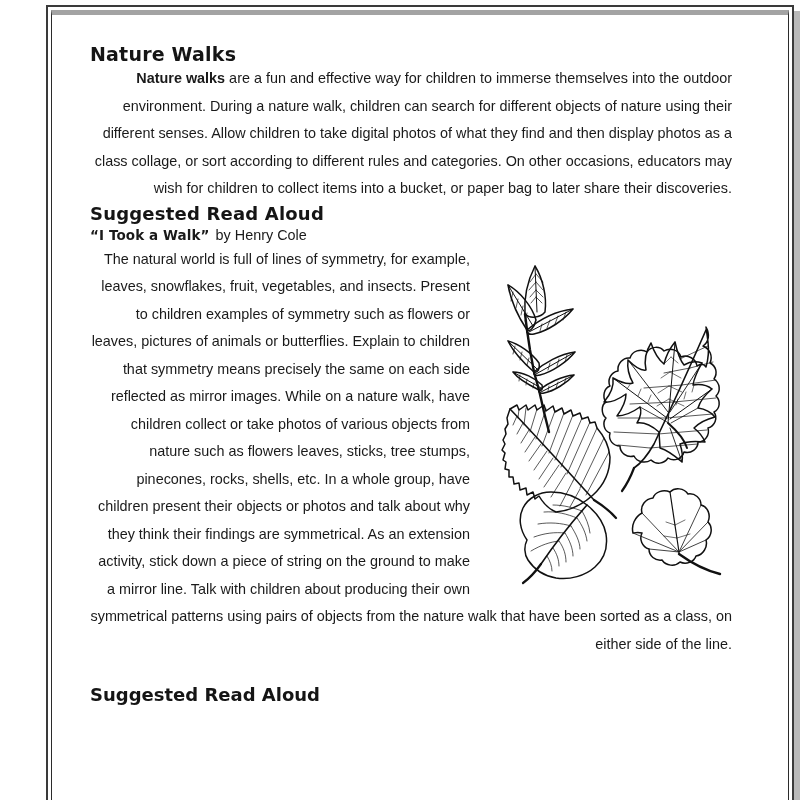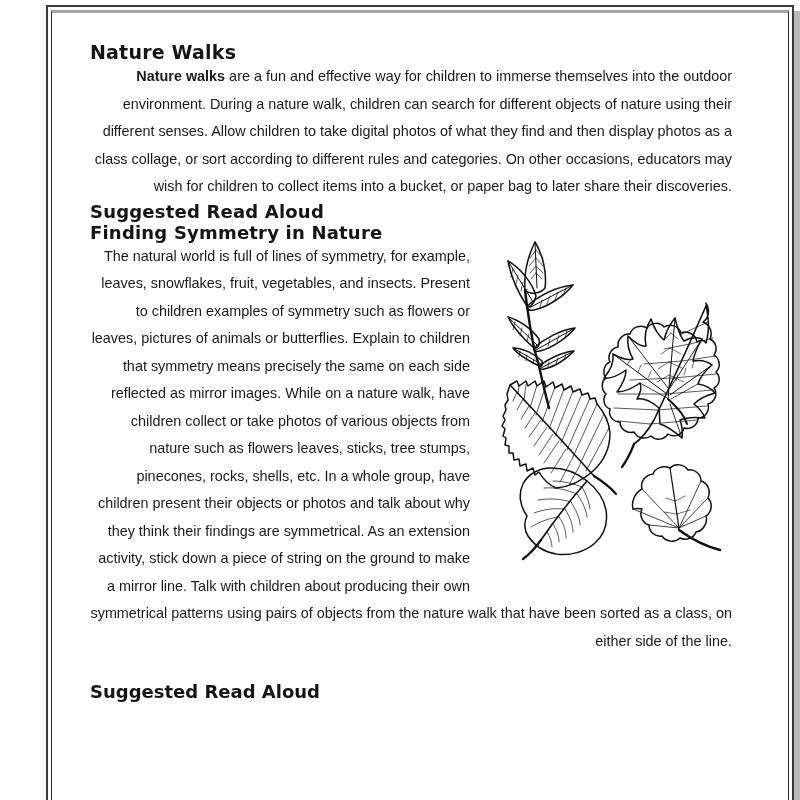--- a/index.html
+++ b/index.html
@@ -36,21 +36,21 @@
     box-sizing: border-box;
   }
 
   #page-inner {
     position: absolute;
     left: 3px;
     top: 3px;
     right: 3px;
     bottom: 0;
     border-left: 1px solid #2b2b2b;
-    border-top: 3px solid #a3a3a3;
+    border-top: 5px solid #a3a3a3;
     border-right: 1px solid #2b2b2b;
     box-sizing: border-box;
     background: #ffffff;
   }
 
   #content {
     position: absolute;
     left: 38px;
     top: 28px;
     width: 642px;
@@ -160,20 +160,21 @@
 <div id="page-outer">
   <div id="page-inner">
     <div id="content">
 
       <h1 class="section-title title-nature-walks">Nature Walks</h1>
 
       <p class="body-text"><b class="bold-run">Nature walks</b><span> are a fun and effective way for children to immerse themselves into the outdoor environment. During a nature walk, children can search for different objects of nature using their different senses. Allow children to take digital photos of what they find and then display photos as a class collage, or sort according to different rules and categories. On other occasions, educators may wish for children to collect items into a bucket, or paper bag to later share their discoveries.</span></p>
 
       <h2 class="section-title title-read-aloud">Suggested Read Aloud</h2>
 
+      <p class="readaloud-line"><span class="book-title">“I Took a Walk”</span><span class="book-author">by Henry Cole</span></p>
 
       <div class="symmetry-block clearfix">
 
         <div id="leaf-illustration">
           <svg viewBox="0 0 238 348" xmlns="http://www.w3.org/2000/svg" fill="none" stroke="#111111" stroke-width="1.5" stroke-linecap="round" stroke-linejoin="round">
 
             <g>
 
               <path d="M45 138 L40 120 L36 98 L33 78 L31 62" stroke-width="2.4"></path>
 
@@ -346,21 +347,20 @@
               <path d="M176 240 L185 300" stroke-width="1.2"></path>
               <path d="M185 300 L148 261 M185 300 L139 281 M185 300 L155 297 M185 300 L207 253 M185 300 L214 270 M185 300 L212 288" stroke-width="0.8"></path>
               <path d="M181 273 L172 270 M181 273 L191 268 M183 286 L170 284 M183 286 L196 282" stroke-width="0.6"></path>
 
               <path d="M185 302 C196 310 210 318 226 322" stroke-width="2.4"></path>
             </g>
 
           </svg>
         </div>
 
-        <h2 class="section-title title-symmetry">Finding Symmetry in Nature</h2>
 
         <p class="body-text">The natural world is full of lines of symmetry, for example, leaves, snowflakes, fruit, vegetables, and insects. Present to children examples of symmetry such as flowers or leaves, pictures of animals or butterflies. Explain to children that symmetry means precisely the same on each side reflected as mirror images. While on a nature walk, have children collect or take photos of various objects from nature such as flowers leaves, sticks, tree stumps, pinecones, rocks, shells, etc.  In a whole group, have children present their objects or photos and talk about why they think their findings are symmetrical. As an extension activity, stick down a piece of string on the ground to make a mirror line. Talk with children about producing their own symmetrical patterns using pairs of objects from the nature walk that have been sorted as a class, on either side of the line.</p>
       </div>
 
       <h2 class="title-bottom-cut">Suggested Read Aloud</h2>
 
     </div>
   </div>
 </div>
 

